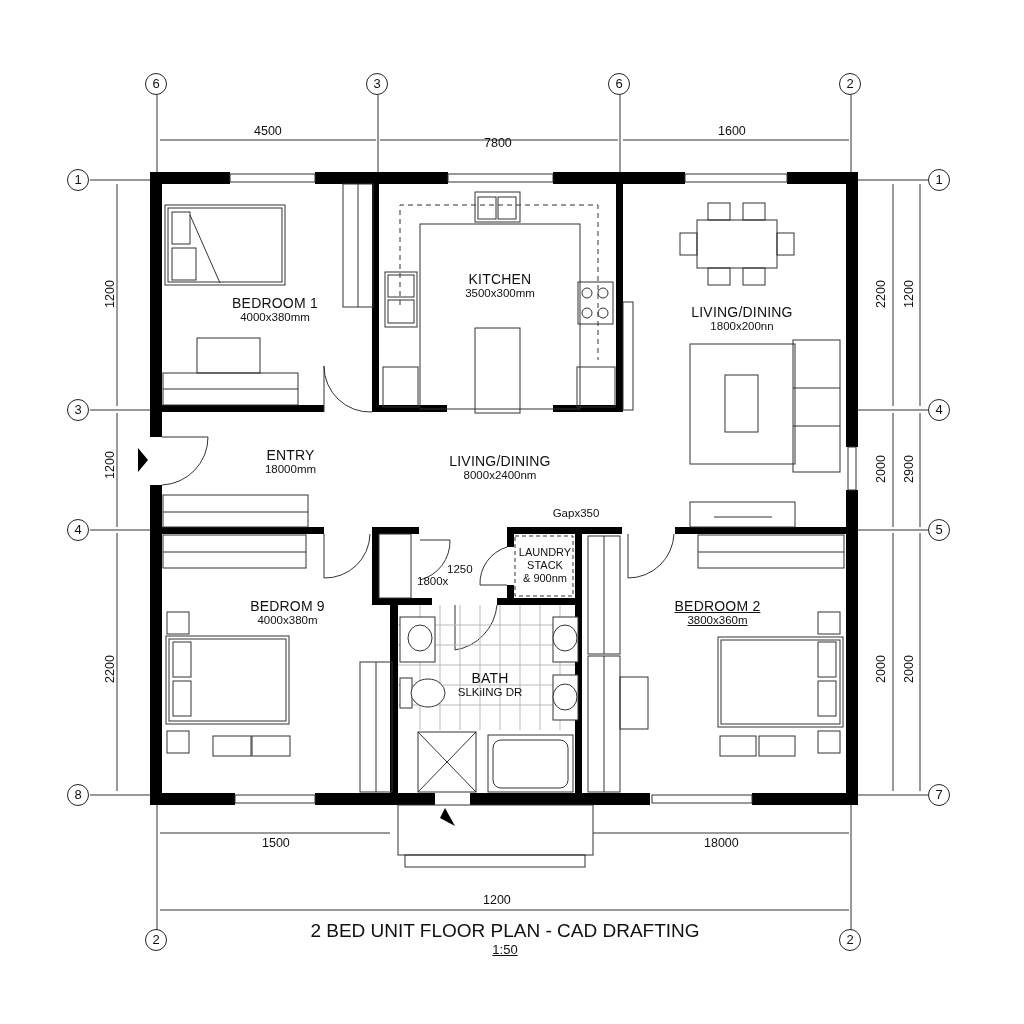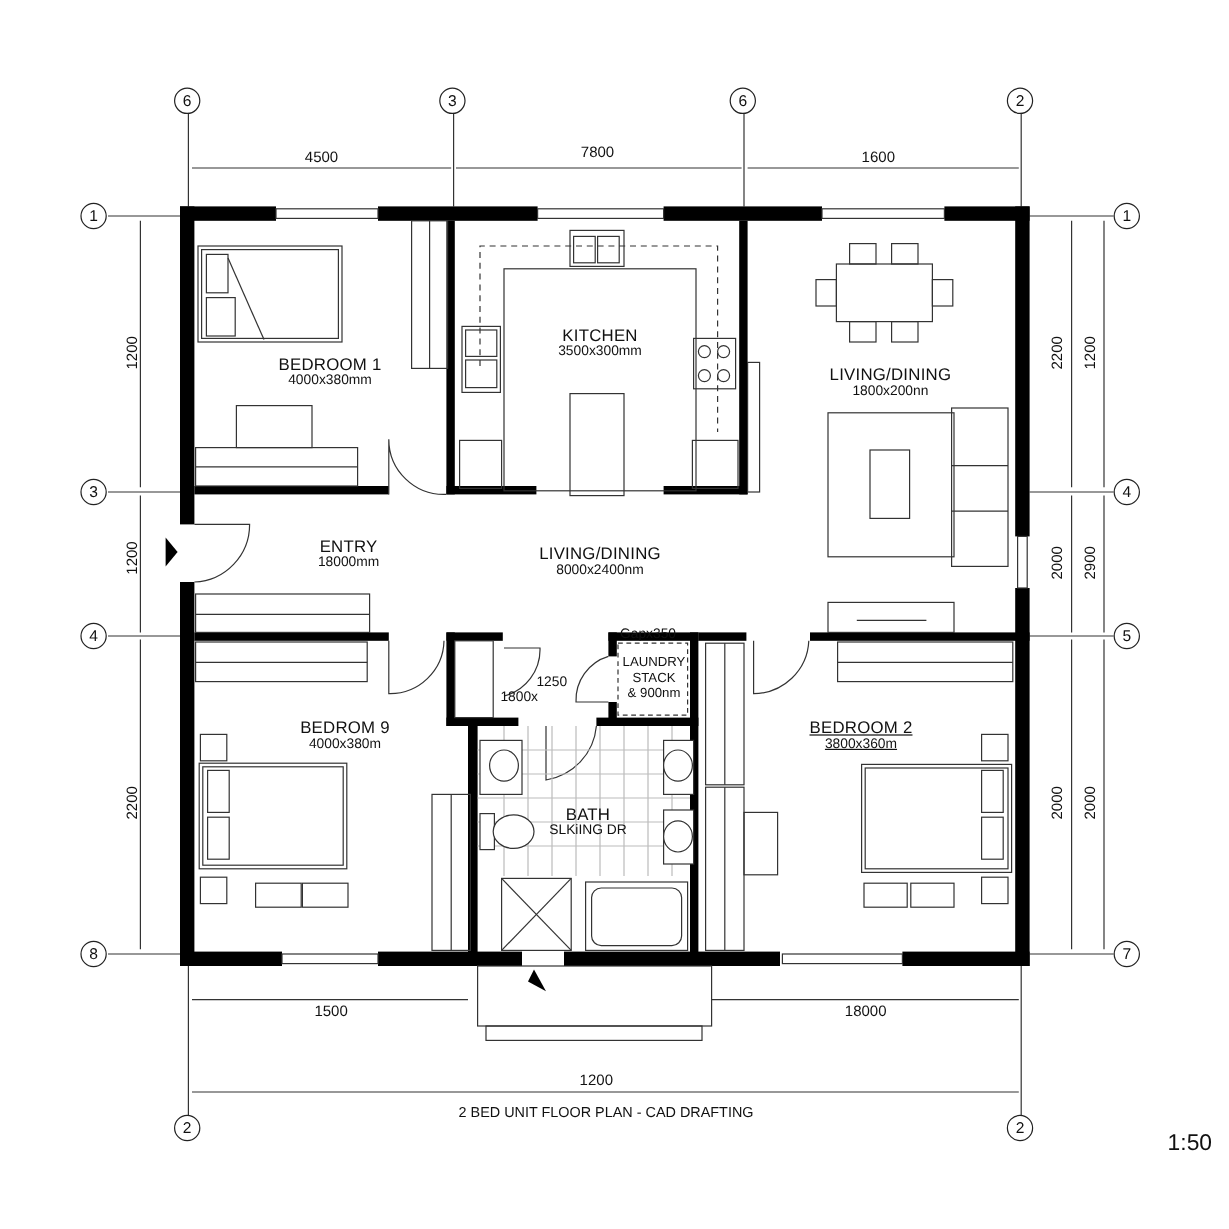--- a/index.html
+++ b/index.html
@@ -6,22 +6,22 @@
   body { width: 1024px; height: 1024px; position: relative; overflow: hidden;
          font-family: "Liberation Sans", sans-serif; color: #111; }
   svg { position: absolute; left: 0; top: 0; }
   .lbl { position: absolute; text-align: center; white-space: nowrap; color: #111; }
   .room-name { font-size: 14px; letter-spacing: 0.2px; }
   .room-dim { font-size: 11.5px; }
   .dim { position: absolute; font-size: 12.5px; white-space: nowrap; }
   .vdim { position: absolute; font-size: 12.5px; white-space: nowrap; transform: rotate(-90deg); transform-origin: center; }
   .grid-bubble { position: absolute; width: 20px; height: 20px; border: 1.2px solid #222; border-radius: 50%;
                  font-size: 13px; text-align: center; line-height: 20px; background: #fff; }
-  .title { position: absolute; left: 0; width: 1010px; text-align: center; font-size: 12px; }
-  .scale { position: absolute; left: 0; width: 1010px; text-align: right; font-size: 19px; }
+  .title { position: absolute; left: 0; width: 1010px; text-align: center; font-size: 19px; }
+  .scale { position: absolute; left: 0; width: 1010px; text-align: center; font-size: 13px; text-decoration: underline; }
 </style>
 </head>
 <body>
 
 <svg width="1024" height="1024" viewBox="0 0 1024 1024">
   <g stroke="#333" stroke-width="1" fill="none">
 
     <line x1="157" y1="95" x2="157" y2="172"></line>
     <line x1="378" y1="95" x2="378" y2="172"></line>
     <line x1="620" y1="95" x2="620" y2="172"></line>
@@ -258,21 +258,21 @@
 
 <div class="grid-bubble" style="left:928px;top:169px;">1</div>
 <div class="grid-bubble" style="left:928px;top:399px;">4</div>
 <div class="grid-bubble" style="left:928px;top:519px;">5</div>
 <div class="grid-bubble" style="left:928px;top:784px;">7</div>
 
 <div class="grid-bubble" style="left:145px;top:929px;">2</div>
 <div class="grid-bubble" style="left:839px;top:929px;">2</div>
 
 <div class="dim" style="left:254px;top:124px;">4500</div>
-<div class="dim" style="left:484px;top:120px;">7800</div>
+<div class="dim" style="left:484px;top:136px;">7800</div>
 <div class="dim" style="left:718px;top:124px;">1600</div>
 
 <div class="vdim" style="left:96px;top:287px;">1200</div>
 <div class="vdim" style="left:96px;top:458px;">1200</div>
 <div class="vdim" style="left:96px;top:662px;">2200</div>
 
 <div class="vdim" style="left:867px;top:287px;">2200</div>
 <div class="vdim" style="left:867px;top:462px;">2000</div>
 <div class="vdim" style="left:867px;top:662px;">2000</div>
 <div class="vdim" style="left:895px;top:287px;">1200</div>
@@ -296,21 +296,21 @@
   <div class="room-dim">1800x200nn</div>
 </div>
 <div class="lbl" style="left:228px;top:447px;width:125px;">
   <div class="room-name">ENTRY</div>
   <div class="room-dim">18000mm</div>
 </div>
 <div class="lbl" style="left:425px;top:453px;width:150px;">
   <div class="room-name">LIVING/DINING</div>
   <div class="room-dim">8000x2400nm</div>
 </div>
-<div class="lbl room-dim" style="left:500px;top:507px;width:80px;margin-top:16px;">Gapx350</div>
+<div class="lbl room-dim" style="left:536px;top:507px;width:80px;">Gapx350</div>
 
 <div class="lbl" style="left:515px;top:546px;width:60px;font-size:11px;line-height:13px;">
   <div>LAUNDRY</div>
   <div>STACK</div>
   <div>&amp; 900nm</div>
 </div>
 <div class="lbl room-dim" style="left:447px;top:563px;">1250</div>
 <div class="lbl room-dim" style="left:417px;top:575px;">1800x</div>
 
 <div class="lbl" style="left:225px;top:598px;width:125px;">

